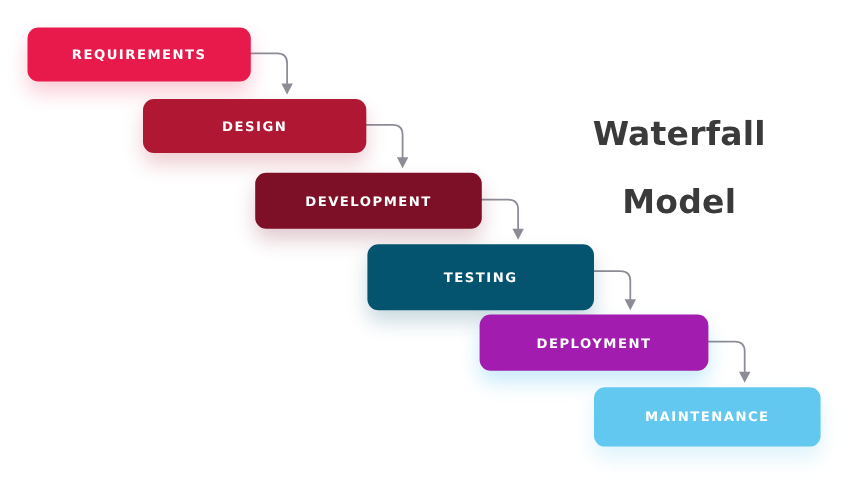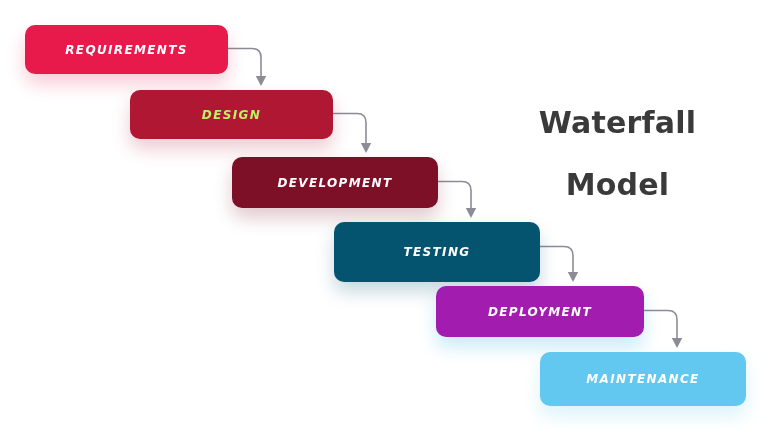--- a/index.html
+++ b/index.html
@@ -29,21 +29,20 @@
   }
   .stage-label {
     color: #ffffff;
     font-family: "DejaVu Sans", sans-serif;
     font-size: 12px;
     font-weight: 700;
     letter-spacing: 1.35px;
     text-transform: uppercase;
     white-space: nowrap;
     line-height: 1;
-    font-style: italic;
   }
   .connector {
     position: absolute;
     pointer-events: none;
   }
   #title-block {
     position: absolute;
     left: 505px;
     top: 80px;
     width: 225px;
@@ -86,21 +85,21 @@
         <path d="M 644 310.48 H 668 Q 677 310.48 677 319.48 V 339" fill="none" stroke="#8c8c96" stroke-width="1.6" stroke-linecap="round"></path>
         <polygon points="671.8,338 682.2,338 677,348" fill="#8c8c96"></polygon>
       </g>
     </svg>
 
   <div id="stages-layer">
       <div class="stage-box" style="left: 25px; top: 25px; width: 203px; height: 49px; background: rgb(232, 25, 75); box-shadow: rgba(232, 25, 75, 0.22) 0px 10px 18px;">
         <span class="stage-label" style="color: rgb(255, 255, 255);">REQUIREMENTS</span>
       </div>
       <div class="stage-box" style="left: 130px; top: 90px; width: 203px; height: 49px; background: rgb(176, 23, 51); box-shadow: rgba(176, 23, 51, 0.22) 0px 10px 18px;">
-        <span class="stage-label" style="color: #bef264;">DESIGN</span>
+        <span class="stage-label" style="color: #ffffff;">DESIGN</span>
       </div>
       <div class="stage-box" style="left: 232px; top: 157px; width: 206px; height: 51px; background: rgb(125, 15, 38); box-shadow: rgba(125, 15, 38, 0.22) 0px 10px 18px;">
         <span class="stage-label" style="color: rgb(255, 255, 255);">DEVELOPMENT</span>
       </div>
       <div class="stage-box" style="left: 334px; top: 222px; width: 206px; height: 60px; background: rgb(5, 84, 111); box-shadow: rgba(5, 84, 111, 0.22) 0px 10px 18px;">
         <span class="stage-label" style="color: rgb(255, 255, 255);">TESTING</span>
       </div>
       <div class="stage-box" style="left: 436px; top: 286px; width: 208px; height: 51px; background: #a21caf; box-shadow: rgba(5, 165, 232, 0.22) 0px 10px 18px;">
         <span class="stage-label" style="color: rgb(255, 255, 255);">DEPLOYMENT</span>
       </div>

